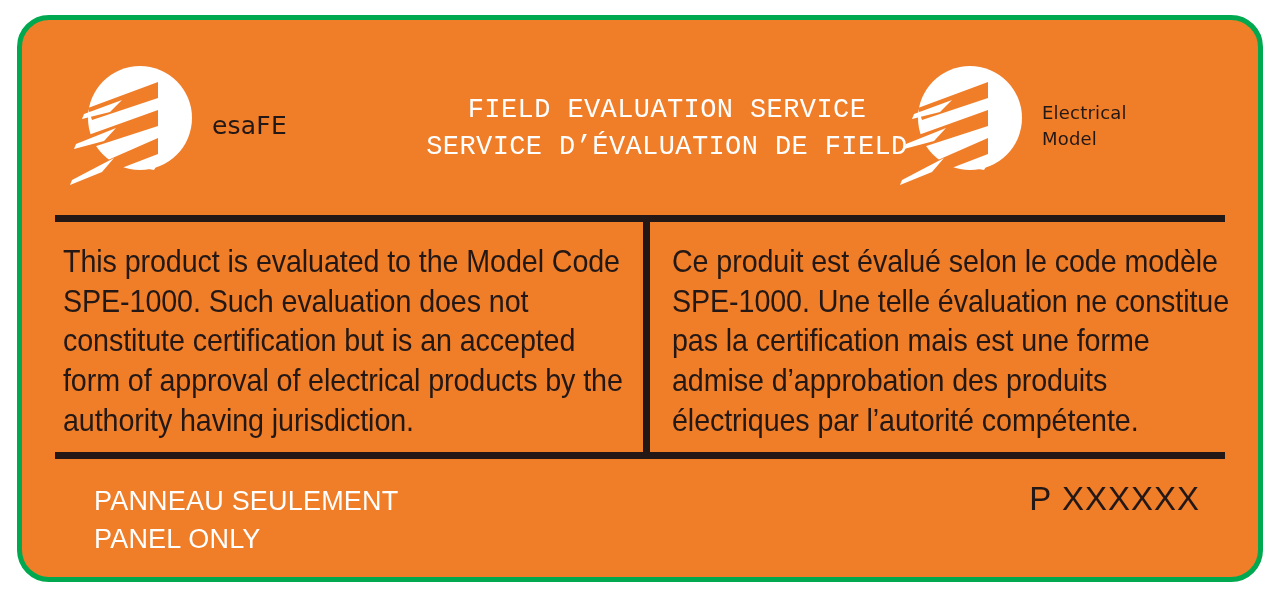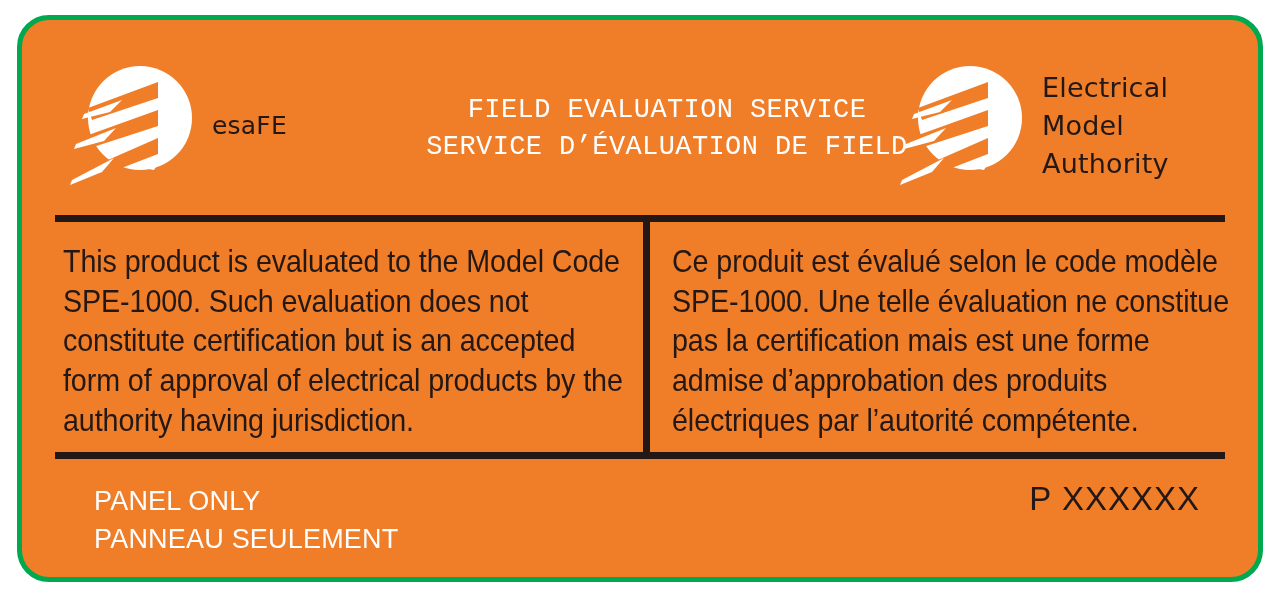--- a/index.html
+++ b/index.html
@@ -54,21 +54,21 @@
 
   .wordmark {
     margin-left: 14px;
     color: #231815;
     font-family: "DejaVu Sans", sans-serif;
     font-size: 25px;
     line-height: 1.35;
     letter-spacing: 0.2px;
     white-space: nowrap;
   }
-  #wordmark-right { font-size: 27px; line-height: 1.42; }
+  #wordmark-right { font-size: 18px; line-height: 1.42; }
 
   
   #service-title {
     position: absolute;
     left: 395px;
     top: 72px;
     width: 500px;
     text-align: center;
     color: #ffffff;
     font-family: Liberation Mono, monospace;
@@ -184,33 +184,32 @@
         <path d="M18 46 L88 20 L88 36 L22 58 Z" fill="#F07D28"></path>
         <path d="M10 76 L88 48 L88 64 L14 88 Z" fill="#F07D28"></path>
         <path d="M6 112 L88 76 L88 92 L10 122 Z" fill="#F07D28"></path>
         <path d="M14 52 L52 38 L40 50 L12 57 Z" fill="#ffffff"></path>
         <path d="M6 82 L46 66 L34 79 L4 87 Z" fill="#ffffff"></path>
         <path d="M2 118 L44 96 L32 110 L0 123 Z" fill="#ffffff"></path>
       </svg>
       <div class="wordmark" id="wordmark-right">
         <div>Electrical</div>
         <div>Model</div>
-        <div>Authority</div>
       </div>
     </div>
   </div>
 
   <div class="rule-h" id="rule-top"></div>
   <div id="rule-vertical"></div>
   <div class="rule-h" id="rule-bottom"></div>
 
   <div class="body-panel" id="body-panel-en">This product is evaluated to the Model Code SPE-1000. Such evaluation does not constitute certification but is an accepted form of approval of electrical products by the authority having jurisdiction.</div>
   <div class="body-panel" id="body-panel-fr">Ce produit est évalué selon le code modèle SPE-1000. Une telle évaluation ne constitue pas la certification mais est une forme admise d’approbation des produits électriques par l’autorité compétente.</div>
 
   <div id="footer-band">
     <div id="panel-only-block">
+      <div>PANNEAU SEULEMENT</div>
       <div>PANEL ONLY</div>
-      <div>PANNEAU SEULEMENT</div>
     </div>
     <div id="serial-number">P XXXXXX</div>
   </div>
 
 </div>
 
 </body></html>

